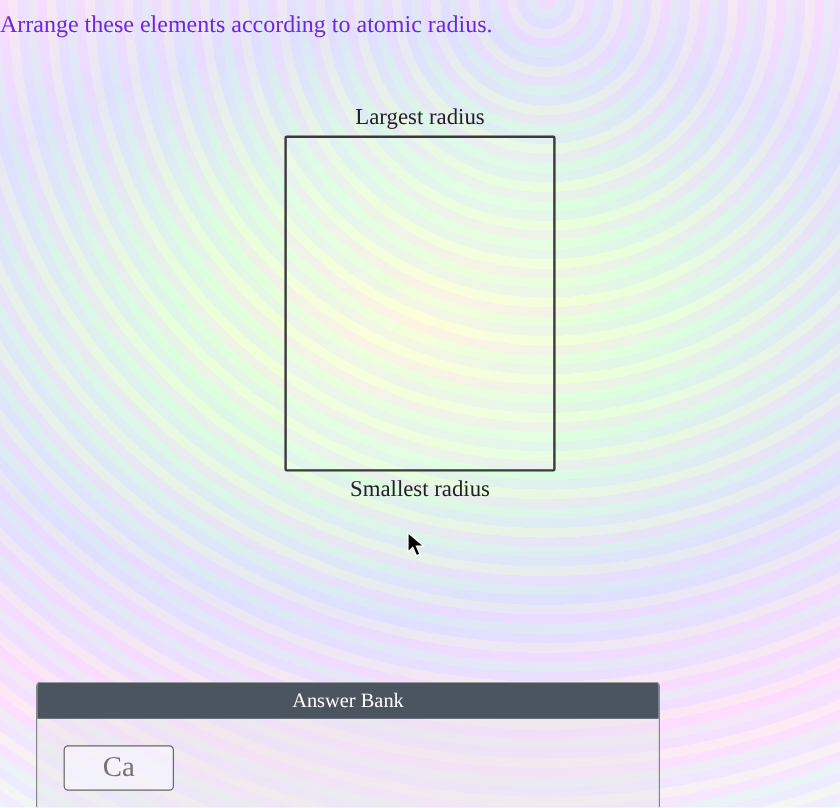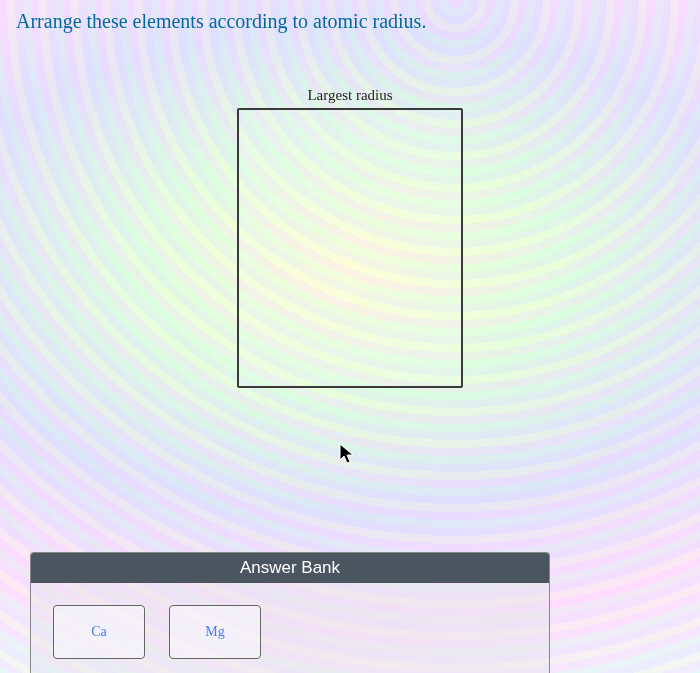--- a/index.html
+++ b/index.html
@@ -19,33 +19,33 @@
     }
     .moire {
       position: absolute; inset: 0;
       background:
         repeating-radial-gradient(circle at 65% 0%, rgba(255,180,255,0.18) 0 8px, rgba(180,255,200,0.18) 8px 16px, rgba(200,200,255,0.18) 16px 24px, rgba(255,255,180,0.18) 24px 32px);
       opacity: 0.85;
       pointer-events: none;
     }
     .question {
       position: relative;
-      padding: 10px 8px 0 16px;
+      padding: 10px 8px 0 0;
       font-size: 20px;
-      color: #0369a1;
+      color: #6d28d9;
     }
     .exercise {
       position: relative;
       margin-top: 50px;
       display: flex;
       flex-direction: column;
       align-items: center;
     }
     .top-label, .bottom-label {
-      font-size: 15px;
+      font-size: 19px;
       color: #222;
       margin: 4px 0;
     }
     .dropzone {
       width: 226px;
       height: 280px;
       border: 2px solid #3a3a3a;
       background: rgba(245,245,255,0.15);
       border-radius: 2px;
     }
@@ -64,59 +64,59 @@
       border: 1px solid #888;
       border-bottom: none;
       border-radius: 4px 4px 0 0;
       background: rgba(230,230,235,0.45);
       overflow: hidden;
     }
     .bank-header {
       background: #4a5560;
       color: #fff;
       text-align: center;
-      font-family: Liberation Sans, sans-serif;
+      font-family: Liberation Serif, serif;
       font-size: 17px;
       padding: 5px 0;
     }
     .bank-body {
       padding: 22px 22px 14px 22px;
       display: flex;
       flex-wrap: wrap;
       gap: 24px;
     }
     .tile {
       width: 92px;
-      height: 54px;
+      height: 38px;
       border: 1px solid #666;
       border-radius: 4px;
       background: rgba(250,250,255,0.55);
       display: flex;
       align-items: center;
       justify-content: center;
-      font-size: 14px;
-      color: #3b82f6;
+      font-size: 24px;
+      color: #737373;
       cursor: grab;
       font-family: Georgia, serif;
     }
   </style>
 </head>
 <body>
 
 <div class="moire"></div>
 
 <div class="question">Arrange these elements according to atomic radius.</div>
 
 <div class="exercise">
   <div class="top-label">Largest radius</div>
   <div class="dropzone"></div>
   <svg class="cursor-icon" width="18" height="22" viewBox="0 0 18 22">
     <path d="M2 1 L2 17 L6 13 L9 20 L12 19 L9 12 L15 12 Z" fill="#000" stroke="#fff" stroke-width="1"></path>
   </svg>
+  <div class="bottom-label">Smallest radius</div>
 </div>
 
 <div class="bank-wrap">
   <div class="bank-header">Answer Bank</div>
   <div class="bank-body">
     <div class="tile">Ca</div>
-    <div class="tile">Mg</div>
   </div>
 </div>
 
 </body></html>

